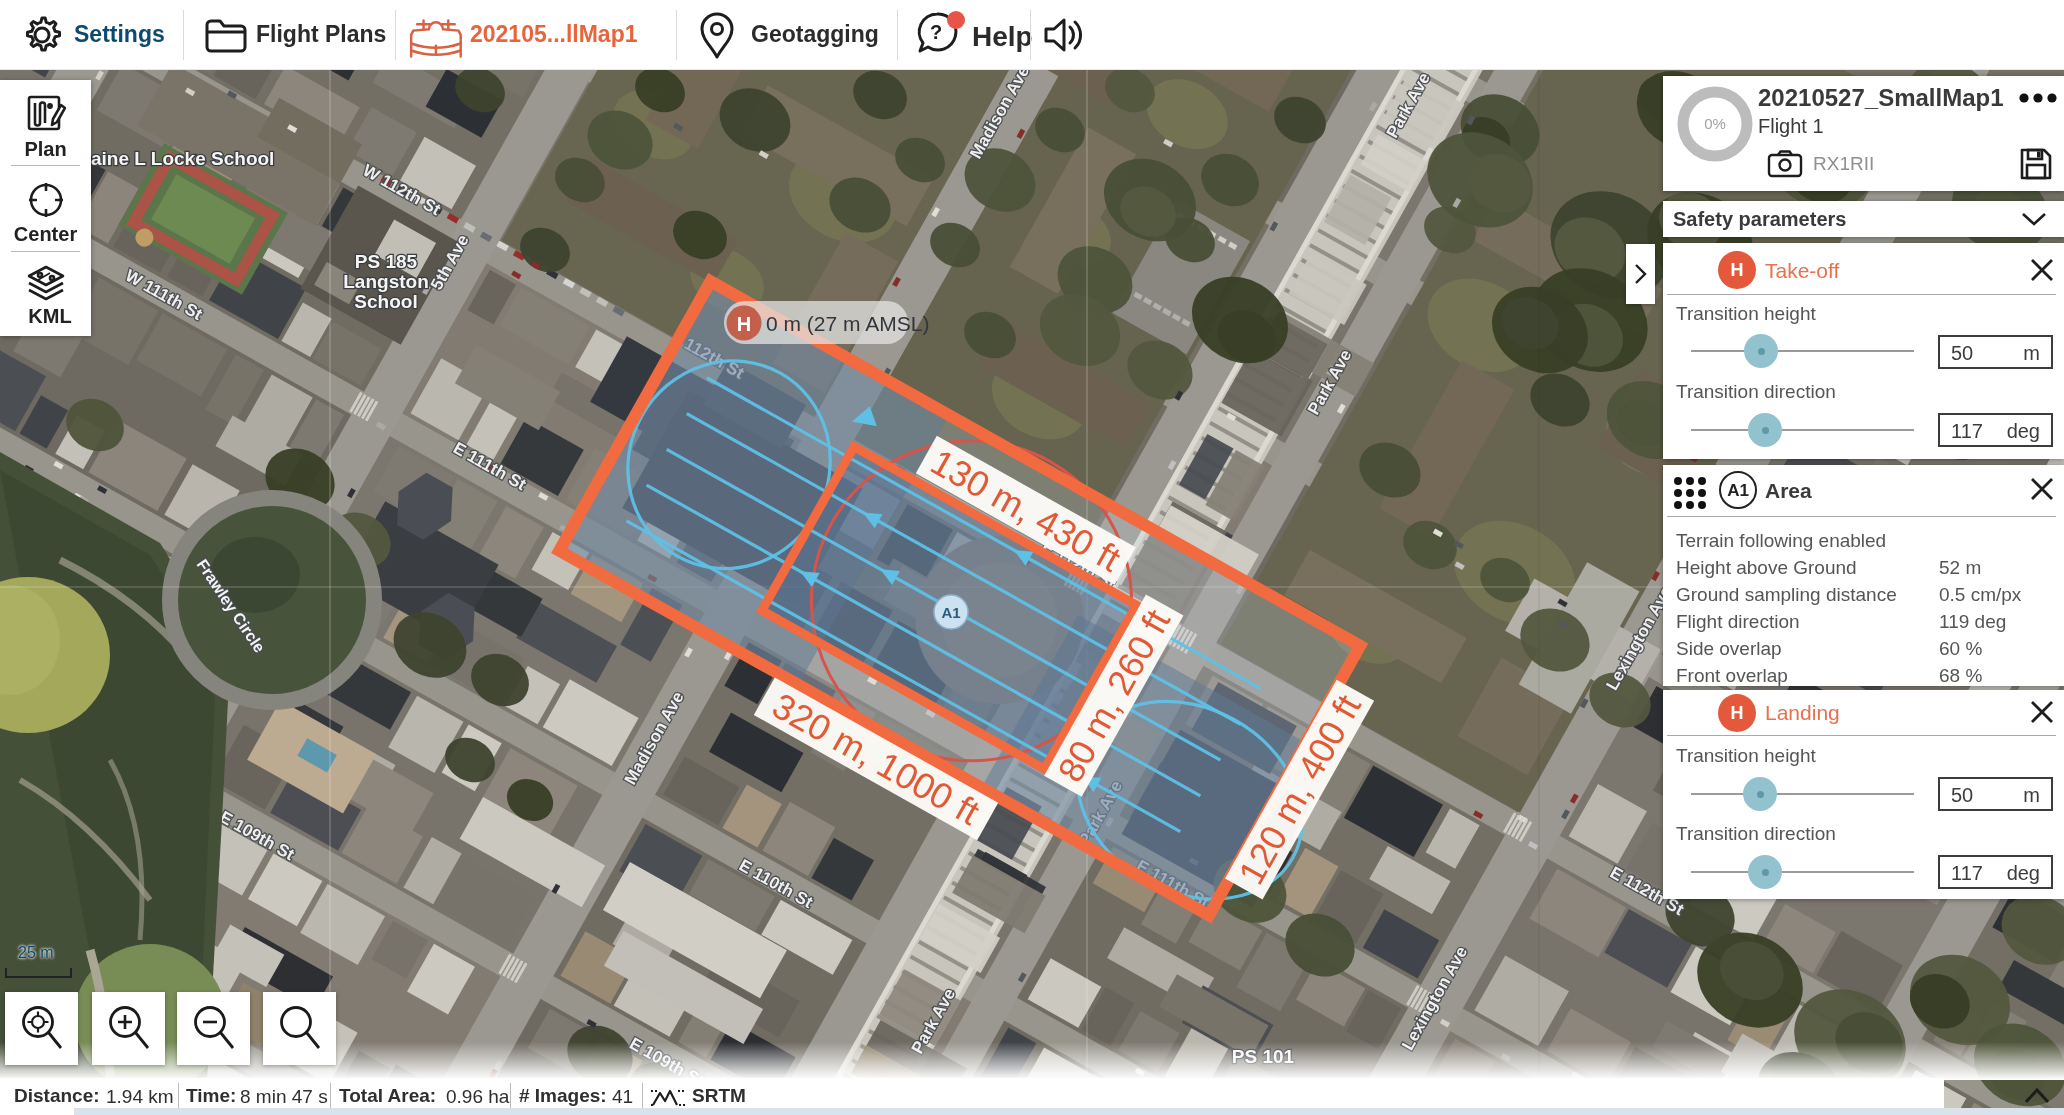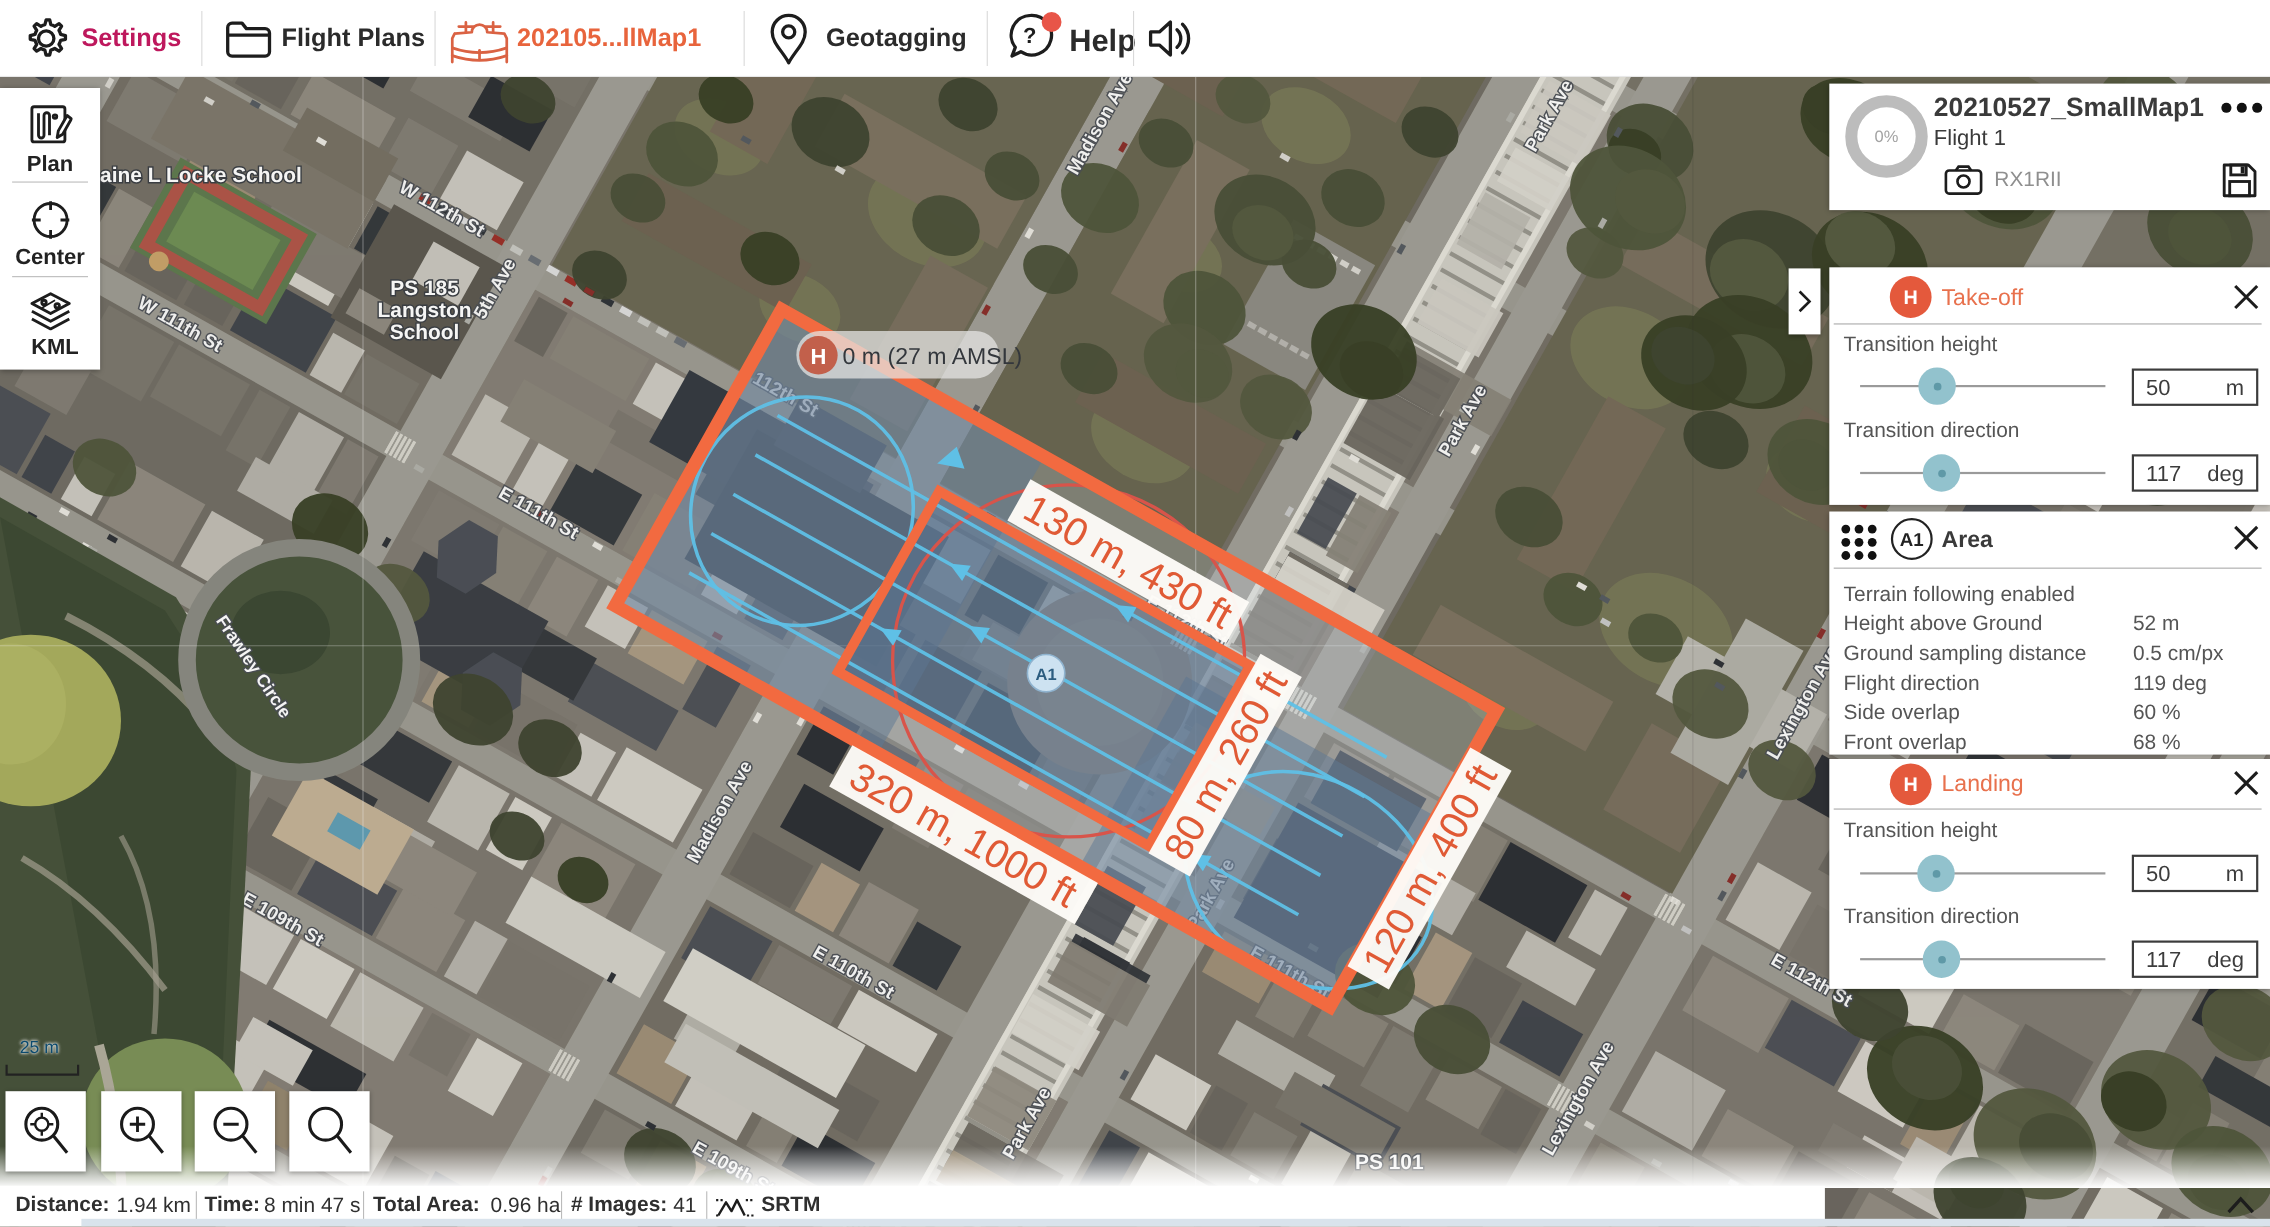--- a/index.html
+++ b/index.html
@@ -1726,21 +1726,21 @@
 
   <div class="abs" style="left:0;top:0;width:2064px;height:70px;background:#fff;border-bottom:1px solid #e8e8e8">
 
     <svg class="abs" style="left:20px;top:13px" width="44" height="44" viewBox="0 0 44 44">
       <g fill="none" stroke="#1d1d1d" stroke-width="3">
         <path d="M22 5 l3.2 0 1 4.4 a13 13 0 0 1 3.6 1.5 l3.9-2.4 2.3 2.3 -2.4 3.9 a13 13 0 0 1 1.5 3.6 l4.4 1 0 3.4 -4.4 1 a13 13 0 0 1 -1.5 3.6 l2.4 3.9 -2.3 2.3 -3.9-2.4 a13 13 0 0 1 -3.6 1.5 l-1 4.4 -3.4 0 -1-4.4 a13 13 0 0 1 -3.6-1.5 l-3.9 2.4 -2.3-2.3 2.4-3.9 a13 13 0 0 1 -1.5-3.6 l-4.4-1 0-3.4 4.4-1 a13 13 0 0 1 1.5-3.6 l-2.4-3.9 2.3-2.3 3.9 2.4 a13 13 0 0 1 3.6-1.5 Z" stroke-linejoin="round"></path>
         <circle cx="22" cy="22" r="7"></circle>
       </g>
     </svg>
 
-    <div class="abs" style="left:74px;top:21px;font-size:23px;font-weight:600;color:#be185d">Settings</div>
+    <div class="abs" style="left:74px;top:21px;font-size:23px;font-weight:600;color:#0c4a6e">Settings</div>
     <div class="sep" style="left:183px"></div>
 
     <svg class="abs" style="left:204px;top:17px" width="44" height="38" viewBox="0 0 44 38">
       <path d="M3 8 a4 4 0 0 1 4-4 h9 l4 5 h17 a4 4 0 0 1 4 4 v17 a4 4 0 0 1 -4 4 h-30 a4 4 0 0 1 -4-4 Z" fill="none" stroke="#1d1d1d" stroke-width="3" stroke-linejoin="round"></path>
       <path d="M3 15 h38" stroke="#1d1d1d" stroke-width="3"></path>
     </svg>
 
     <div class="abs" style="left:256px;top:21px;font-size:23px;font-weight:600;color:#2b2b2b">Flight Plans</div>
     <div class="sep" style="left:395px"></div>
 
@@ -1843,20 +1843,26 @@
     <div class="abs" style="left:150px;top:77px;font-size:19px;color:#8f8f8f">RX1RII</div>
 
     <svg class="abs" style="left:355px;top:70px" width="36" height="36" viewBox="0 0 36 36">
       <path d="M4 4 h22 l6 6 v22 h-28 Z" fill="none" stroke="#1d1d1d" stroke-width="2.6" stroke-linejoin="round"></path>
       <rect x="10" y="4" width="14" height="9" fill="none" stroke="#1d1d1d" stroke-width="2.6"></rect>
       <rect x="19" y="5.5" width="3.5" height="6" fill="#1d1d1d"></rect>
       <rect x="9" y="19" width="18" height="13" fill="none" stroke="#1d1d1d" stroke-width="2.6"></rect>
     </svg>
   </div>
 
+  <div class="card" style="top:201px;height:36px">
+    <div class="abs" style="left:10px;top:7px;font-size:20px;font-weight:700;color:#3a3a3a">Safety parameters</div>
+    <svg class="abs" style="left:357px;top:9px" width="28" height="18" viewBox="0 0 28 18">
+      <path d="M3 4 L14 14 25 4" fill="none" stroke="#1d1d1d" stroke-width="2.6"></path>
+    </svg>
+  </div>
 
   <div class="abs" style="left:1626px;top:244px;width:29px;height:60px;background:#fff;box-shadow:0 1px 4px rgba(0,0,0,0.3)">
     <svg class="abs" style="left:8px;top:19px" width="13" height="22" viewBox="0 0 13 22">
       <path d="M2 2 L11 11 2 20" fill="none" stroke="#1d1d1d" stroke-width="2.4"></path>
     </svg>
   </div>
 
   <div class="card" style="top:243px;height:216px">
 
     <div class="hbadge" style="left:55px;top:8px">H</div>
@@ -1990,21 +1996,21 @@
       <path d="M13 18 h14" stroke="#1a1a1a" stroke-width="2.6"></path>
     </svg>
   </div>
   <div class="abs" style="left:263px;top:992px;width:73px;height:73px;background:#fff;box-shadow:0 1px 4px rgba(0,0,0,0.3)">
     <svg class="abs" style="left:13px;top:12px" width="48" height="50" viewBox="0 0 48 50">
       <circle cx="20" cy="18" r="14.5" fill="none" stroke="#1a1a1a" stroke-width="2.8"></circle>
       <path d="M30.5 28.5 L43 44" stroke="#1a1a1a" stroke-width="2.8"></path>
     </svg>
   </div>
 
-  <div class="abs" style="left:0;top:1078px;width:1659px;height:37px;background:#fff;font-size:19px;color:#2f2f2f">
+  <div class="abs" style="left:0;top:1078px;width:1944px;height:37px;background:#fff;font-size:19px;color:#2f2f2f">
     <div class="abs" style="left:14px;top:7px;font-weight:700">Distance:</div>
     <div class="abs" style="left:106px;top:8px">1.94 km</div>
     <div class="abs" style="left:178px;top:5px;width:1px;height:26px;background:#bbb"></div>
     <div class="abs" style="left:186px;top:7px;font-weight:700">Time:</div>
     <div class="abs" style="left:240px;top:8px">8 min 47 s</div>
     <div class="abs" style="left:330px;top:5px;width:1px;height:26px;background:#bbb"></div>
     <div class="abs" style="left:339px;top:7px;font-weight:700">Total Area:</div>
     <div class="abs" style="left:446px;top:8px">0.96 ha</div>
     <div class="abs" style="left:510px;top:5px;width:1px;height:26px;background:#bbb"></div>
     <div class="abs" style="left:519px;top:7px;font-weight:700"># Images:</div>

